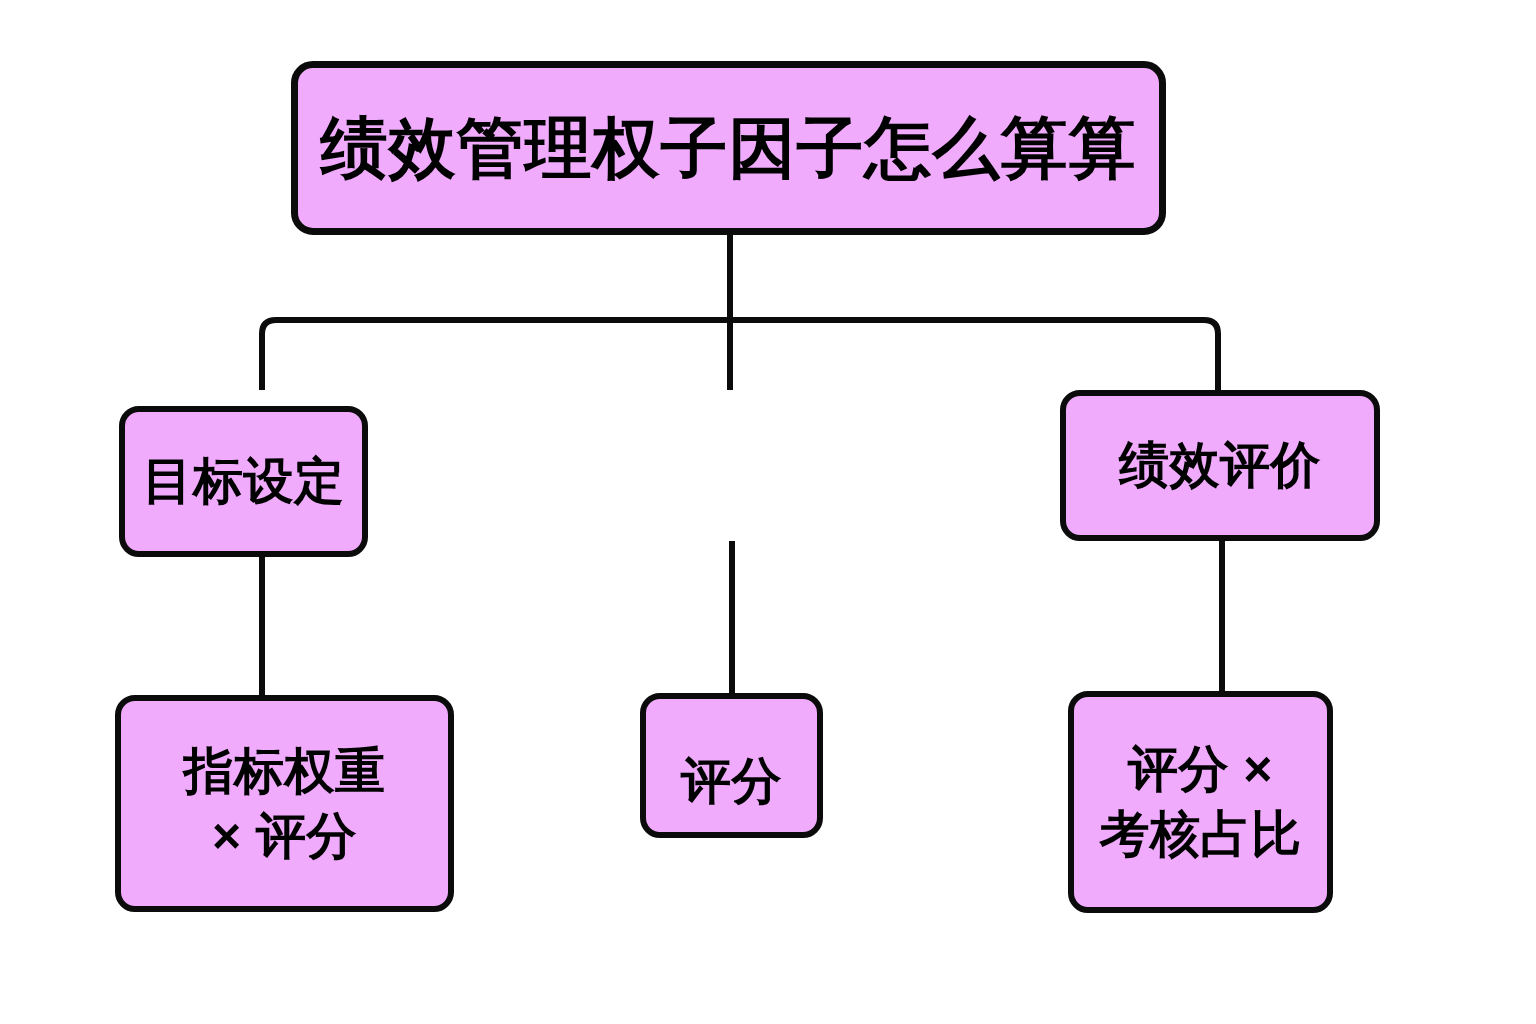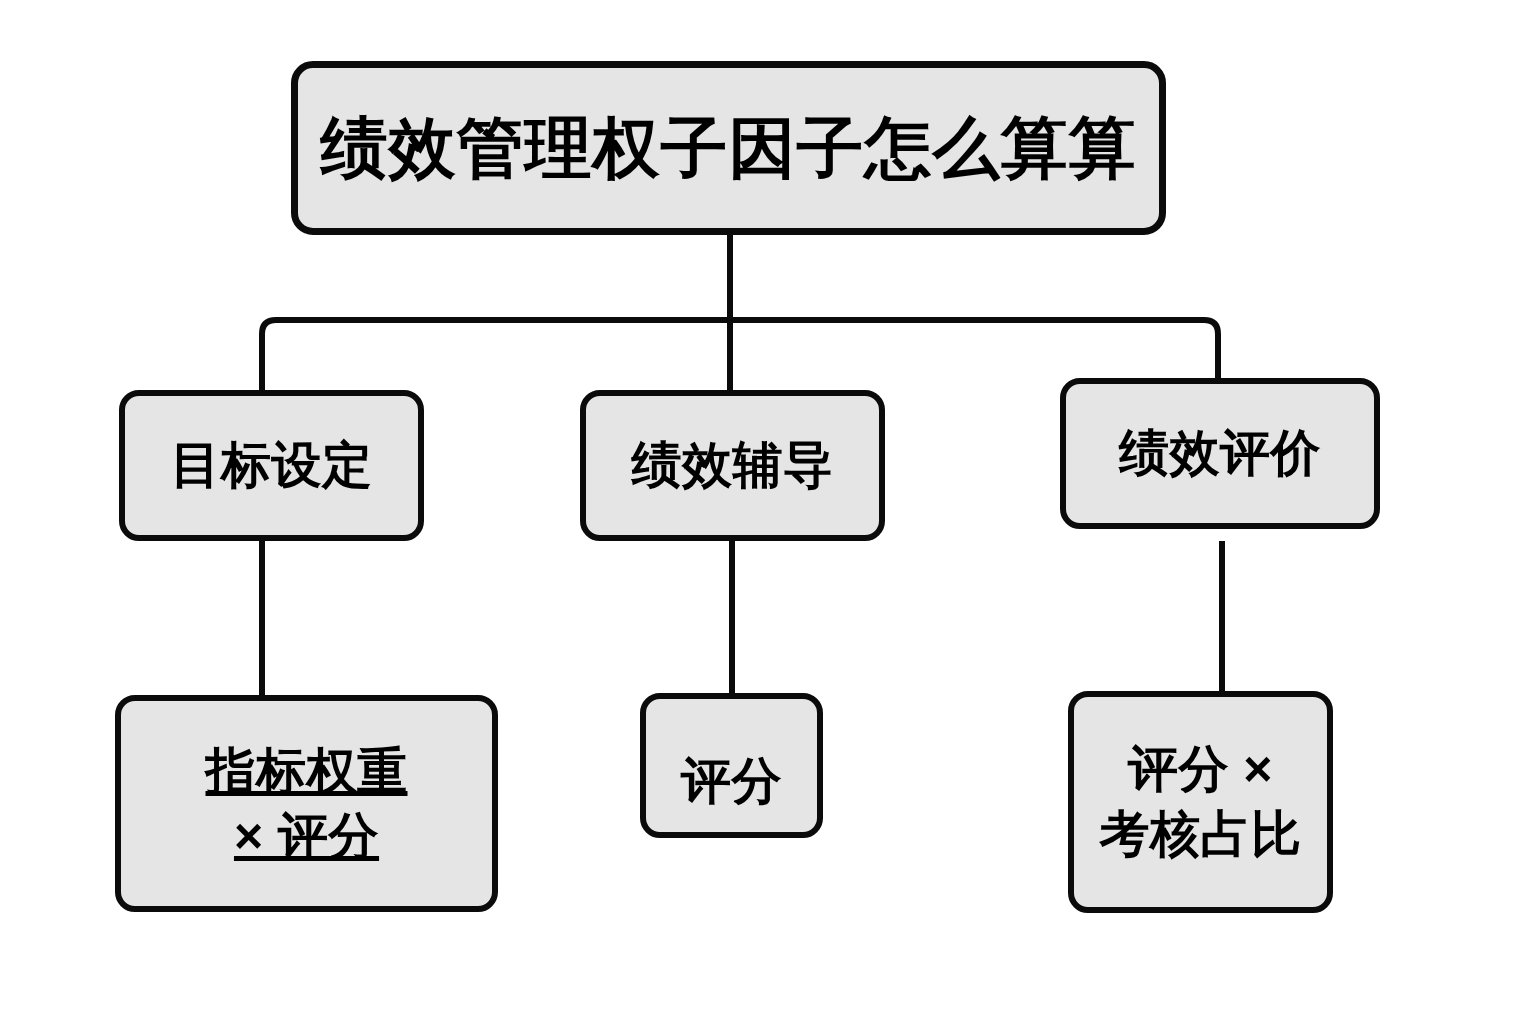--- a/index.html
+++ b/index.html
@@ -21,21 +21,21 @@
     position: absolute;
     left: 0;
     top: 0;
     width: 1536px;
     height: 1024px;
     pointer-events: none;
   }
   .node {
     position: absolute;
     box-sizing: border-box;
-    background: #e5e5e5;
+    background: #f0abfc;
     border: 6px solid #0b0b0b;
     border-radius: 20px;
     display: flex;
     align-items: center;
     justify-content: center;
     text-align: center;
     color: #000000;
     font-weight: 700;
     line-height: 1.18;
     letter-spacing: 0.5px;
@@ -56,49 +56,48 @@
     border-width: 7px;
   }
   #node-root .label {
     font-size: 67px;
     letter-spacing: 1px;
   }
 
   
   #node-goal {
     left: 119px;
-    top: 390px;
-    width: 305px;
+    top: 406px;
+    width: 249px;
     height: 151px;
   }
   #node-coach {
     left: 580px;
     top: 390px;
     width: 305px;
     height: 151px;
   }
   #node-eval {
     left: 1060px;
-    top: 378px;
+    top: 390px;
     width: 320px;
     height: 151px;
   }
   #node-goal .label,
   #node-coach .label,
   #node-eval .label {
     font-size: 50px;
   }
 
   
   #node-goal-formula {
     left: 115px;
     top: 695px;
-    width: 383px;
+    width: 339px;
     height: 217px;
-    text-decoration: underline;
   }
   #node-coach-formula {
     left: 640px;
     top: 693px;
     width: 183px;
     height: 145px;
   }
   #node-eval-formula {
     left: 1068px;
     top: 691px;
@@ -134,23 +133,20 @@
   </svg>
 
   <div class="node" id="node-root">
     <span class="label">绩效管理权子因子怎么算算</span>
   </div>
 
   <div class="node" id="node-goal">
     <span class="label">目标设定</span>
   </div>
 
-  <div class="node" id="node-coach">
-    <span class="label">绩效辅导</span>
-  </div>
 
   <div class="node" id="node-eval">
     <span class="label">绩效评价</span>
   </div>
 
   <div class="node" id="node-goal-formula">
     <span class="label">指标权重
 × 评分</span>
   </div>
 

